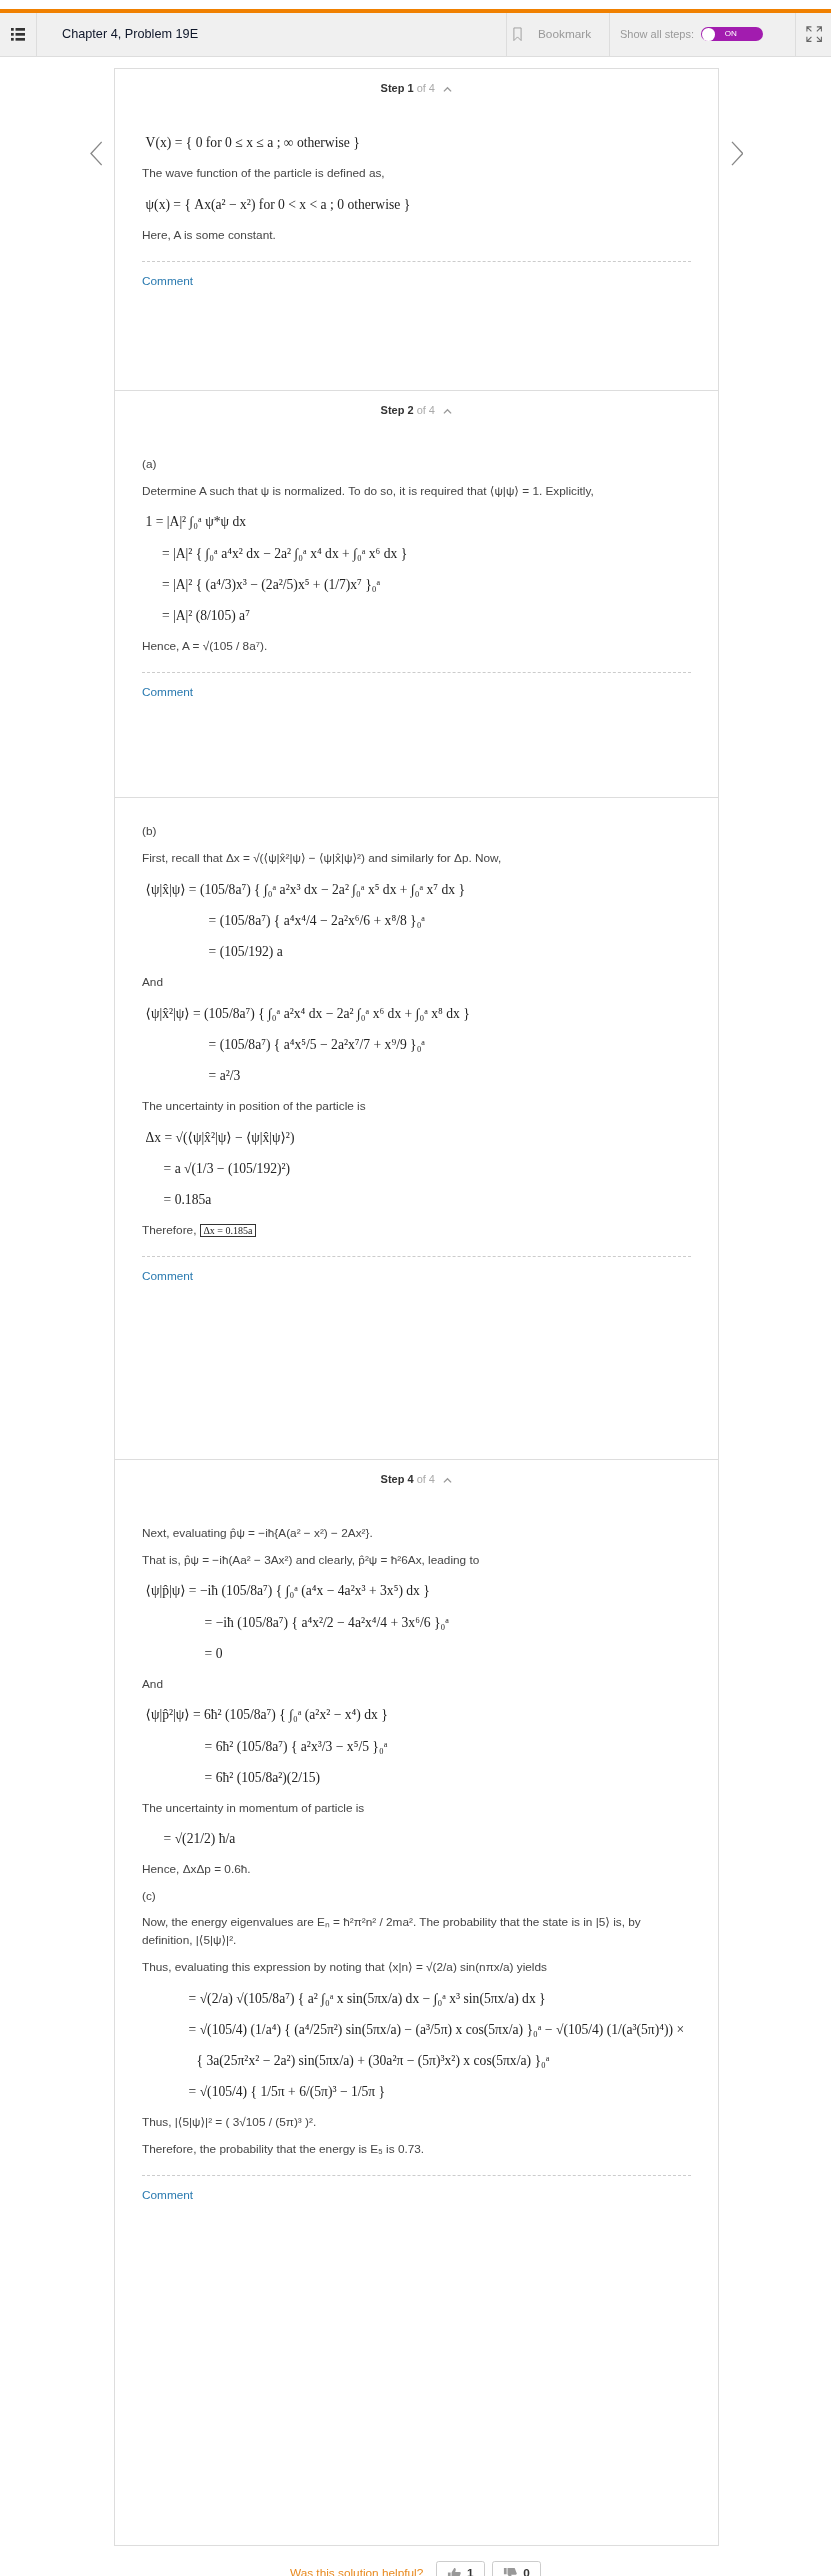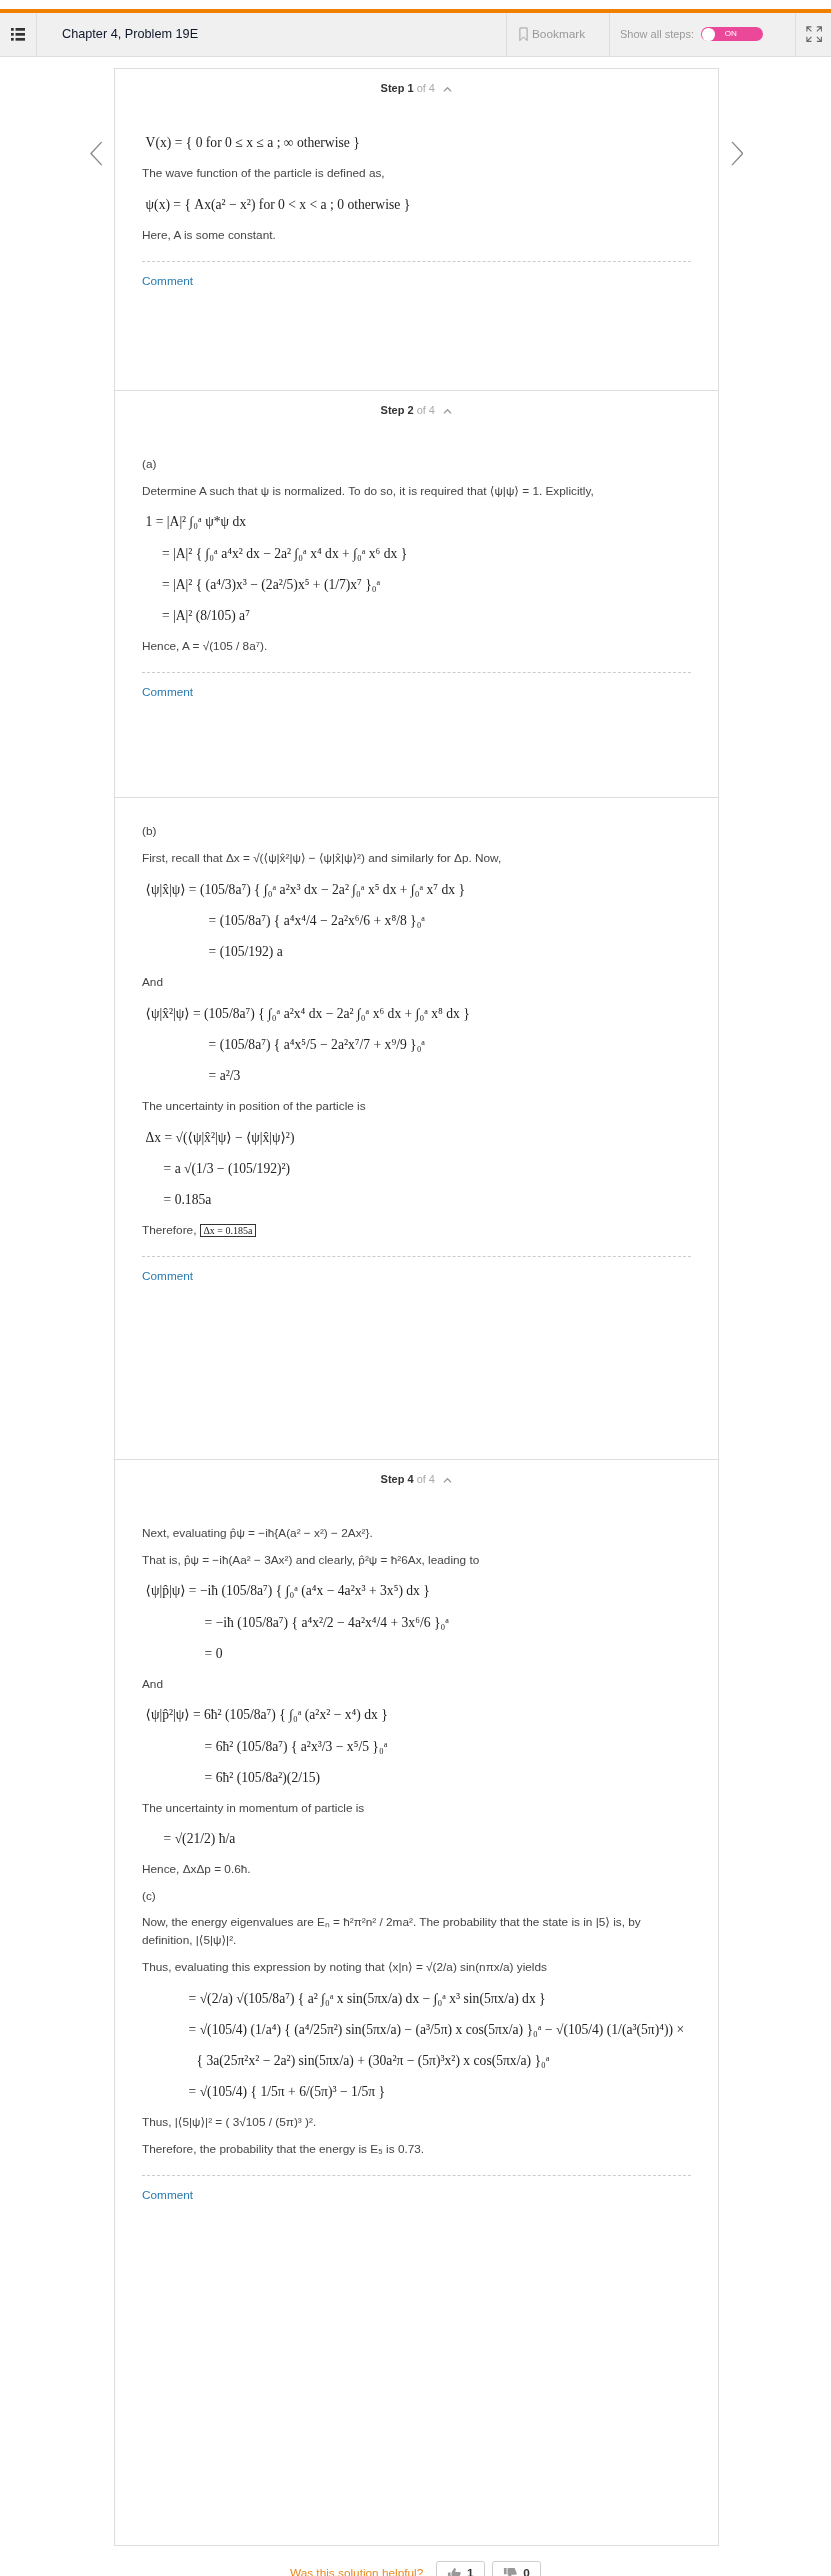--- a/index.html
+++ b/index.html
@@ -1,23 +1,23 @@
 <!DOCTYPE html>
 <html style="font-size:14.5px"><head>
 <meta charset="utf-8">
 <style>
   html,body{margin:0;padding:0;background:#fff;}
   body{width:831px;height:2576px;position:relative;overflow:hidden;font-family:"Liberation Sans",sans-serif;color:#333;}
   .topbar{position:absolute;left:0;top:9px;width:831px;height:3.6px;background:#f08000;}
   .toolbar{position:absolute;left:0;top:12.7px;width:831px;height:43px;background:#f0f0f0;border-bottom:0.9px solid #ddd;}
   .tb-menu{position:absolute;left:0;top:0;width:36px;height:43px;border-right:0.9px solid #ddd;display:flex;align-items:center;justify-content:center;}
   .tb-title{position:absolute;left:62px;top:0;line-height:43px;font-size:12.7px;color:#0f172a;}
-  .tb-bookmark{position:absolute;left:506px;top:0;width:103px;height:43px;border-left:0.9px solid #ddd;display:flex;align-items:center;gap:4px;padding-left:12px;font-size:11.8px;color:#999;box-sizing:border-box;}
+  .tb-bookmark{position:absolute;left:506px;top:0;width:103px;height:43px;border-left:0.9px solid #ddd;display:flex;align-items:center;gap:16px;padding-left:6px;font-size:11.8px;color:#999;box-sizing:border-box;}
   .tb-steps{position:absolute;left:609px;top:0;width:186px;height:43px;border-left:0.9px solid #ddd;display:flex;align-items:center;gap:7.2px;padding-left:10px;font-size:11px;color:#999;box-sizing:border-box;}
-  .toggle{width:62px;height:14.5px;border-radius:7.2px;background:#ec4899;position:relative;}
+  .toggle{width:62px;height:14.5px;border-radius:7.2px;background:#a21caf;position:relative;}
   .toggle .knob{position:absolute;left:0.9px;top:0.9px;width:12.7px;height:12.7px;border-radius:50%;background:#fff;}
   .toggle .lbl{position:absolute;left:23.5px;top:1.8px;font-size:8.1px;color:#fff;}
   .tb-expand{position:absolute;left:795px;top:0;width:36px;height:43px;border-left:0.9px solid #ddd;display:flex;align-items:center;justify-content:center;}
   .nav-arrow{position:absolute;top:140px;width:18px;height:27px;display:flex;align-items:center;justify-content:center;}
   .card{position:absolute;left:114px;top:68px;width:603px;border:0.9px solid #ddd;border-top:0.9px solid #ddd;background:#fff;}
   .step{border-bottom:0.9px solid #ddd;position:relative;}
   .step:last-child{border-bottom:none;}
   .step-head{text-align:center;font-size:11px;padding-top:12.7px;height:27px;}
   .step-head .num{font-weight:bold;color:#333;}
   .step-head .of{color:#aaa;}

